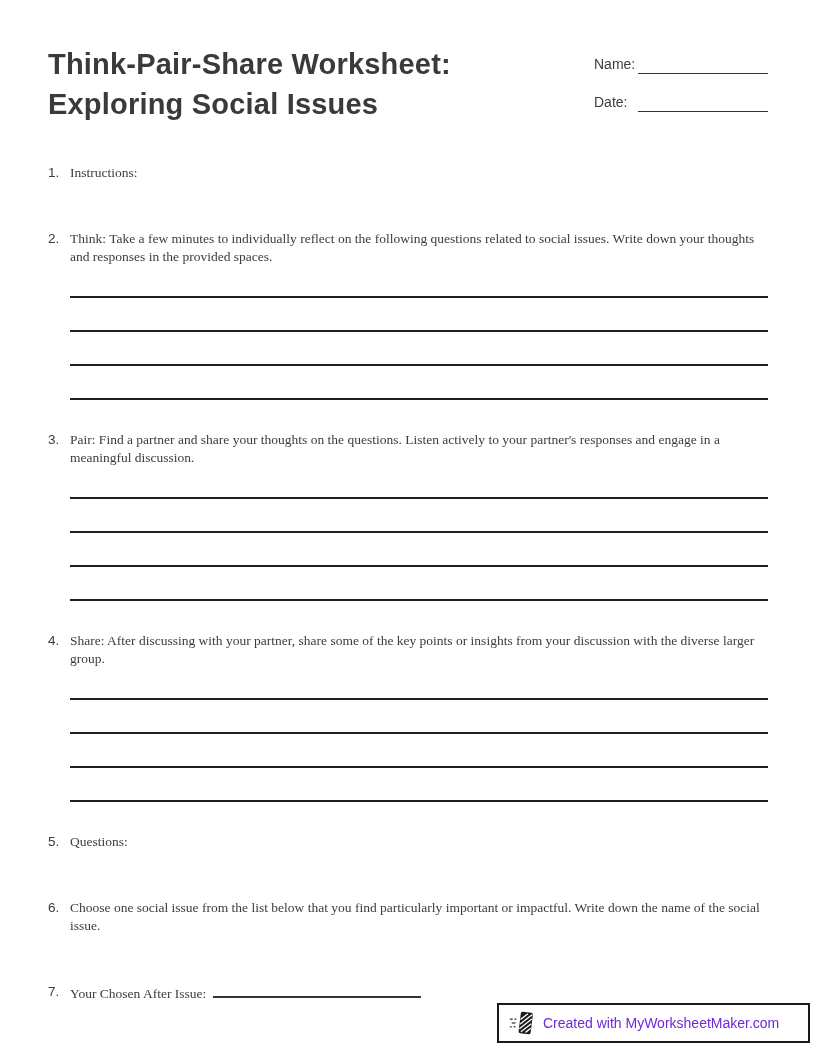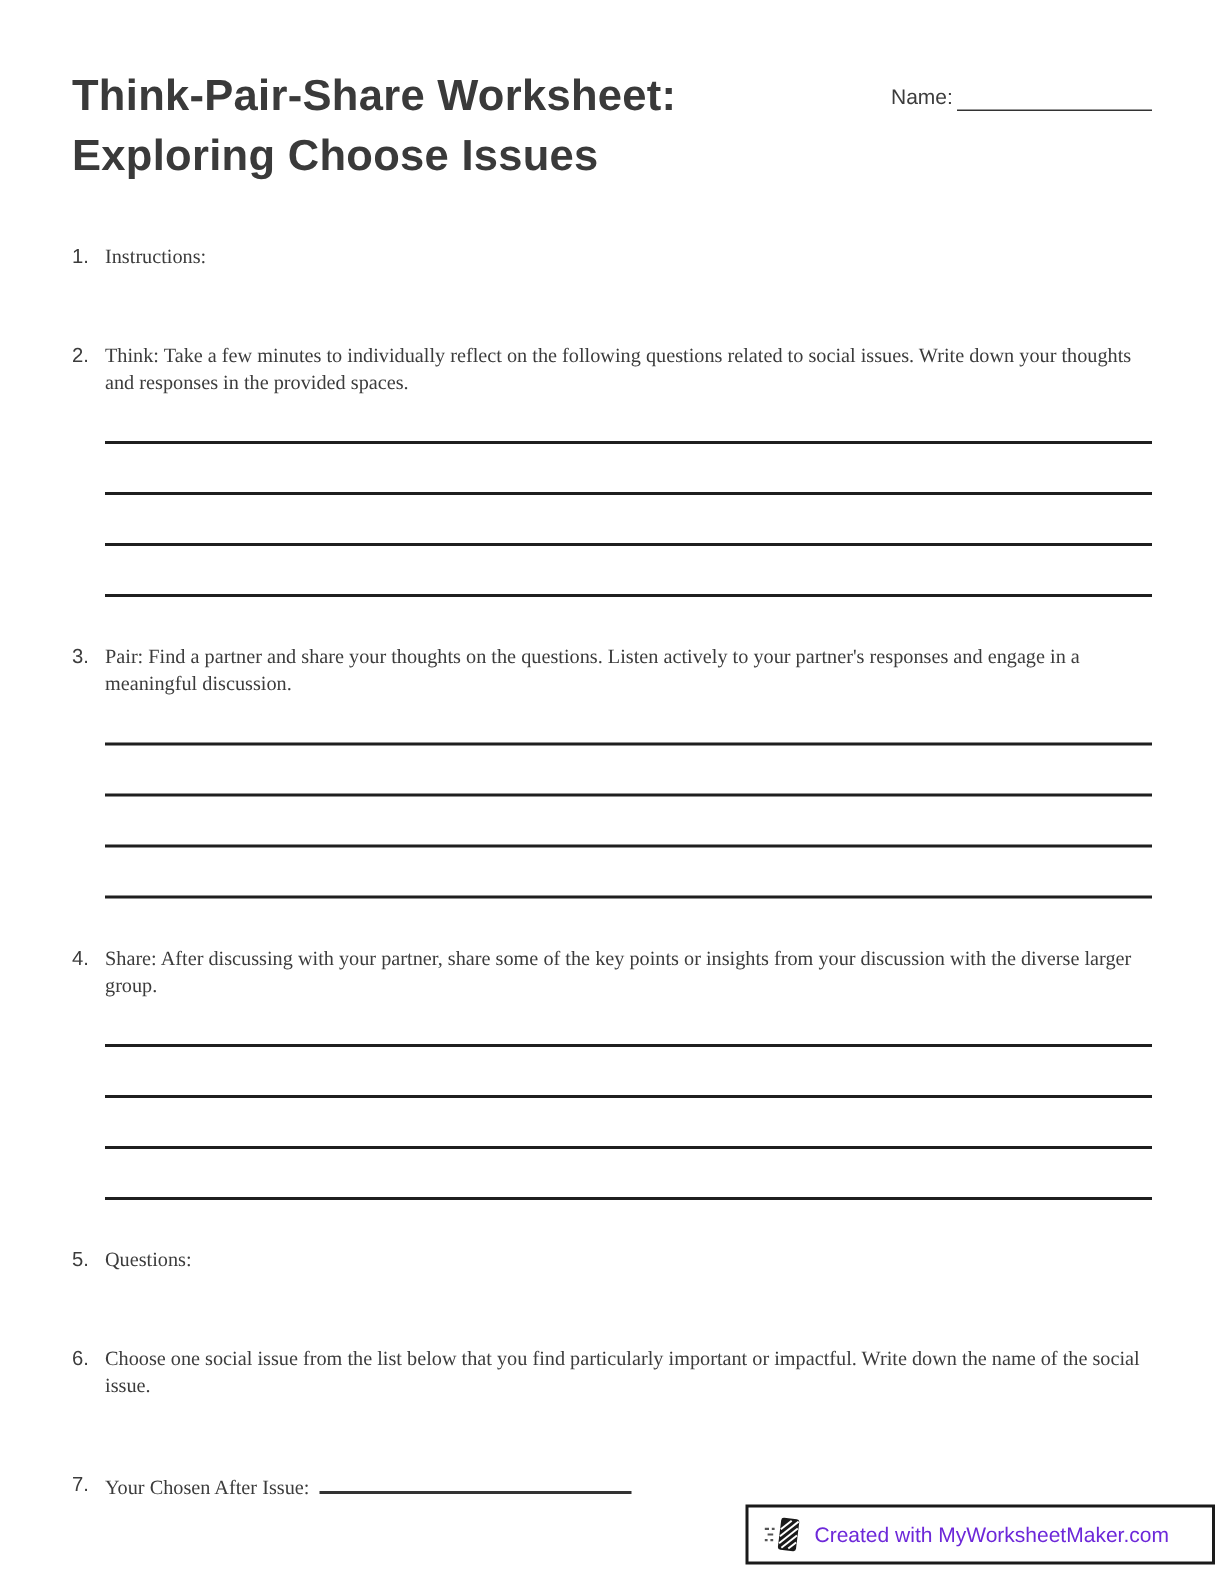--- a/index.html
+++ b/index.html
@@ -100,25 +100,29 @@
   .logo { width: 28px; height: 28px; flex: 0 0 28px; }
 </style>
 </head>
 <body>
 
 <div class="page">
 
   <div class="header">
     <div class="doc-title">
       <div>Think-Pair-Share Worksheet:</div>
-      <div>Exploring Choose Issues</div>
+      <div>Exploring Social Issues</div>
     </div>
     <div class="fields">
       <div class="field-row">
         <span class="field-label">Name:</span>
+        <span class="field-line"></span>
+      </div>
+      <div class="field-row">
+        <span class="field-label">Date:</span>
         <span class="field-line"></span>
       </div>
     </div>
   </div>
 
   <div class="item mt-first">
     <span class="num">1.</span>
     <span class="txt">Instructions:</span>
   </div>
 

